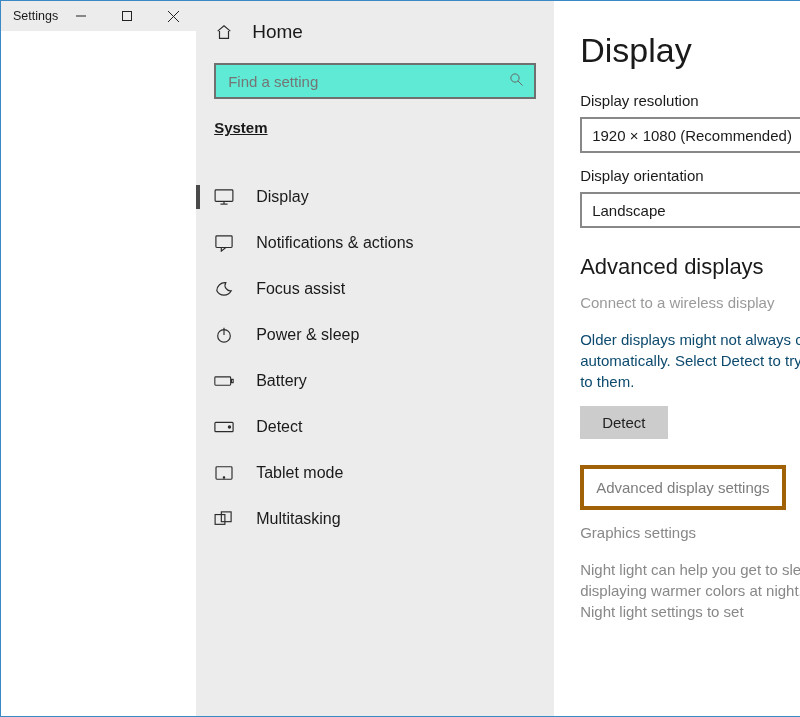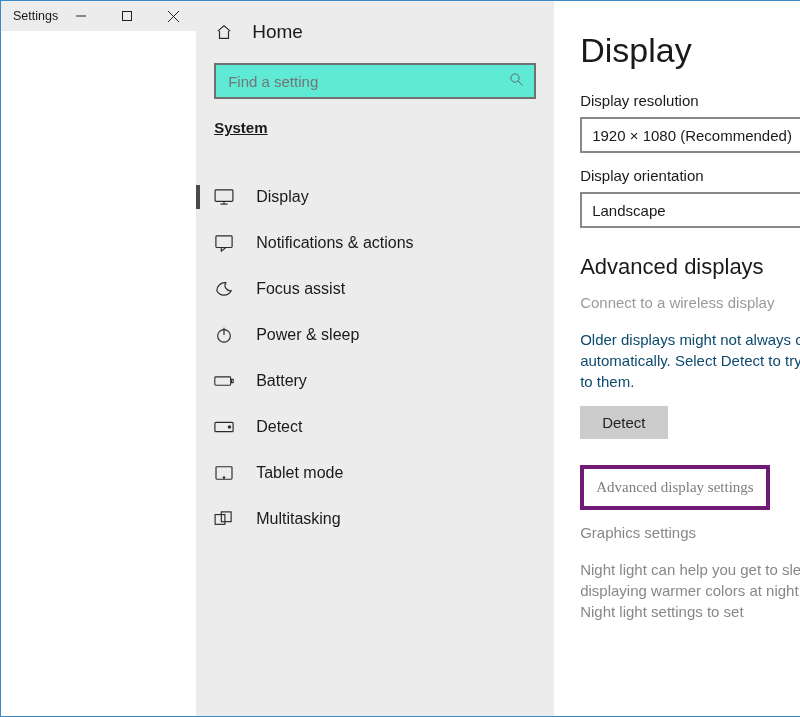--- a/index.html
+++ b/index.html
@@ -167,25 +167,24 @@
     background: #ccc;
     color: #222;
     margin-bottom: 26px;
   }
   .link-row {
     color: #888;
     font-size: 15px;
     margin-bottom: 18px;
   }
   .highlight-box {
-    border: 4px solid #701a75;
+    border: 4px solid #a16207;
     padding: 10px 12px;
     display: inline-block;
     margin-bottom: 14px;
-    font-family: Liberation Serif, serif;
   }
   .highlight-box .link-row { color:#7d7d7d; margin:0; }
 
   .nightlight {
     color:#888;
     font-size:15px;
     line-height:1.4;
   }
 
   

